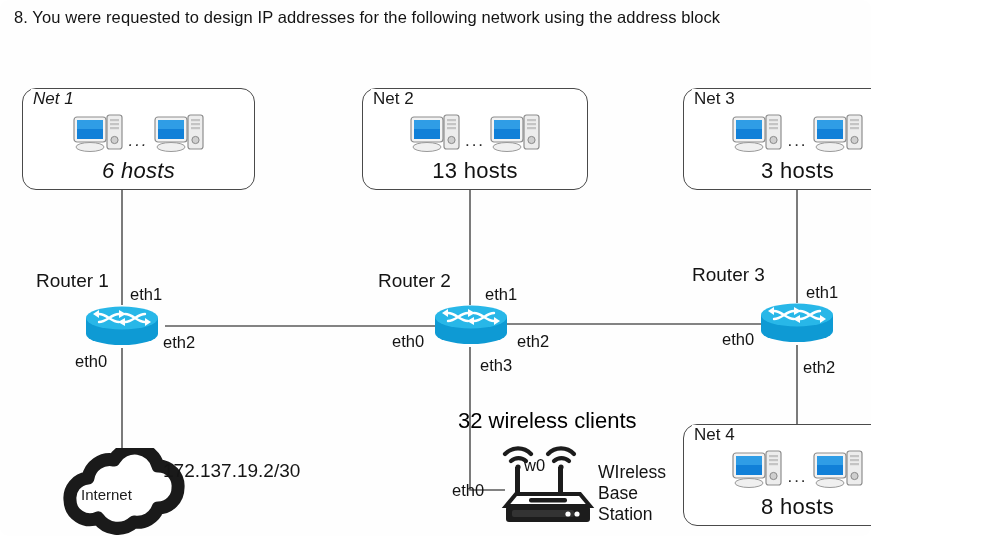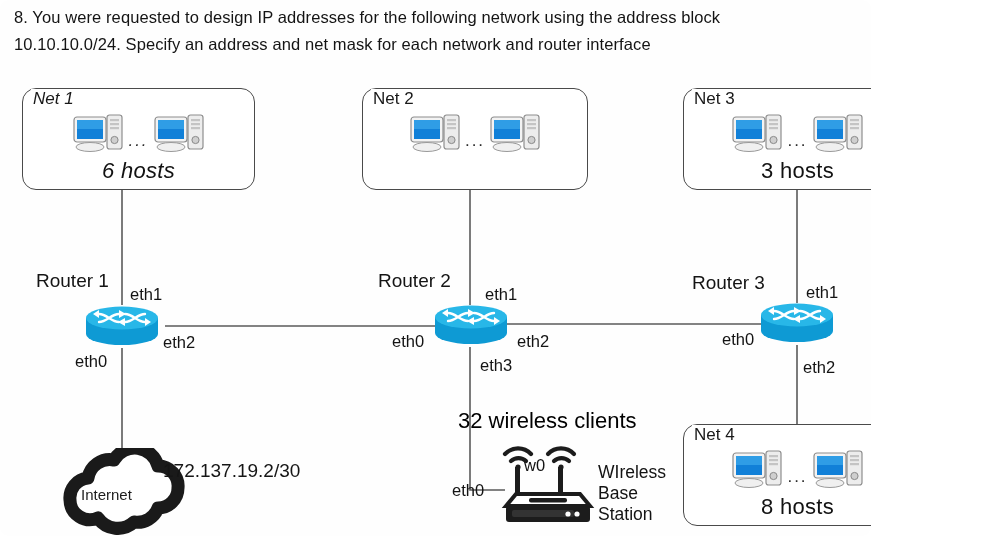--- a/index.html
+++ b/index.html
@@ -138,21 +138,20 @@
     width: 985px; height: 536px;
   }
 </style>
 </head>
 <body>
 
 <div id="page">
 
   <div class="question">
     <span class="ln">8. You were requested to design IP addresses for the following network using the address block</span>
-    <span class="ln">10.10.10.0/24. Specify an address and net mask for each network and router interface</span>
   </div>
 
   <svg id="links" viewBox="0 0 985 536">
     <g stroke="#5a5a5a" stroke-width="1.6" fill="none">
 
       <line x1="122" y1="190" x2="122" y2="305"></line>
 
       <line x1="470" y1="190" x2="470" y2="305"></line>
 
       <line x1="797" y1="190" x2="797" y2="303"></line>
@@ -219,20 +218,21 @@
         <rect x="6" y="7" width="26" height="19" fill="#1180d8"></rect>
         <rect x="6" y="7" width="26" height="9" fill="#2f9de6"></rect>
         <ellipse cx="19" cy="34" rx="14" ry="4.5" fill="#f0f0f0" stroke="#9a9a9a" stroke-width="1"></ellipse>
         <rect x="36" y="2" width="15" height="34" rx="2.5" fill="#ededed" stroke="#8e8e8e" stroke-width="1.2"></rect>
         <rect x="39" y="6" width="9" height="2.2" fill="#c4c4c4"></rect>
         <rect x="39" y="10" width="9" height="2.2" fill="#c4c4c4"></rect>
         <rect x="39" y="14" width="9" height="2.2" fill="#c4c4c4"></rect>
         <circle cx="43.5" cy="27" r="3.6" fill="#cfcfcf" stroke="#8a8a8a" stroke-width="1"></circle>
       </svg>
     </div>
+    <span class="hosts-label">13 hosts</span>
   </div>
 
   <div class="netbox" style="left:683px; top:88px; width:229px; height:102px;">
     <span class="net-label">Net 3</span>
     <div class="pcs">
       <svg width="54" height="44" viewBox="0 0 54 44">
         <rect x="3" y="4" width="32" height="25" rx="3" fill="#f3f3f3" stroke="#8e8e8e" stroke-width="1.2"></rect>
         <rect x="6" y="7" width="26" height="19" fill="#1180d8"></rect>
         <rect x="6" y="7" width="26" height="9" fill="#2f9de6"></rect>
         <ellipse cx="19" cy="34" rx="14" ry="4.5" fill="#f0f0f0" stroke="#9a9a9a" stroke-width="1"></ellipse>
@@ -328,21 +328,21 @@
         <polygon points="14,5 8,9 14,13"></polygon>
         <polygon points="60,13 66,17 60,21"></polygon>
       </g>
     </svg>
   </div>
   <span class="iflabel" style="left:485px; top:285px;">eth1</span>
   <span class="iflabel" style="left:392px; top:332px;">eth0</span>
   <span class="iflabel" style="left:517px; top:332px;">eth2</span>
   <span class="iflabel" style="left:480px; top:356px;">eth3</span>
 
-  <span class="router-name" style="left:692px; top:272px;">Router 3</span>
+  <span class="router-name" style="left:692px; top:264px;">Router 3</span>
   <div class="router" style="left:760px; top:302px;">
     <svg width="74" height="43" viewBox="0 0 74 43">
       <path d="M1 13 v16 a36 11 0 0 0 72 0 v-16 z" fill="#0e9ad4"></path>
       <ellipse cx="37" cy="13" rx="36" ry="11.5" fill="#28b7e8"></ellipse>
       <g stroke="#ffffff" stroke-width="2.4" fill="none" stroke-linecap="round">
         <path d="M14 17 C22 17 26 9 34 9"></path>
         <path d="M60 9 C52 9 48 17 40 17"></path>
         <path d="M14 9 C22 9 26 17 34 17"></path>
         <path d="M60 17 C52 17 48 9 40 9"></path>
       </g>

